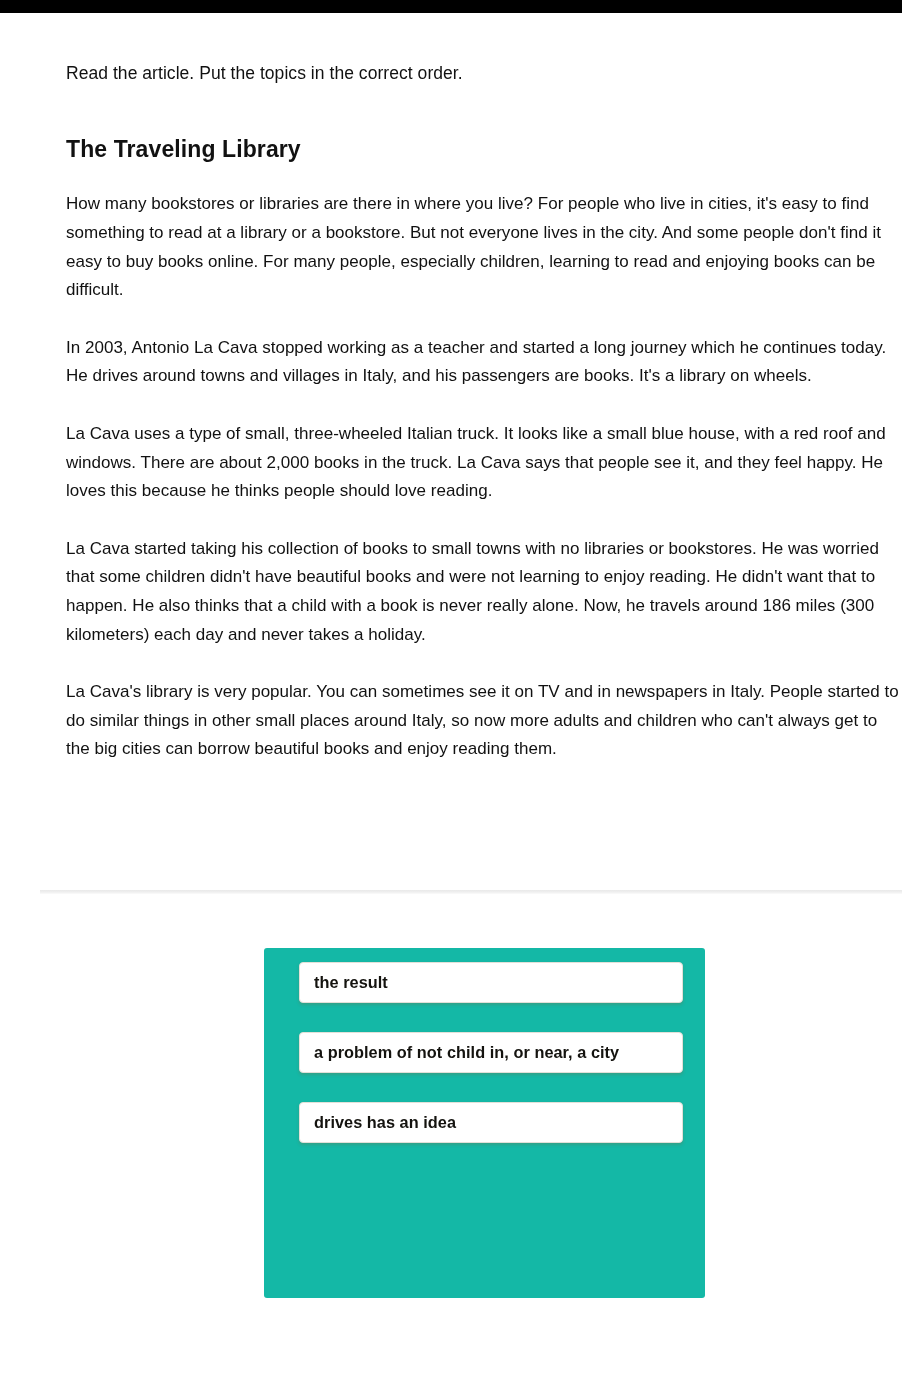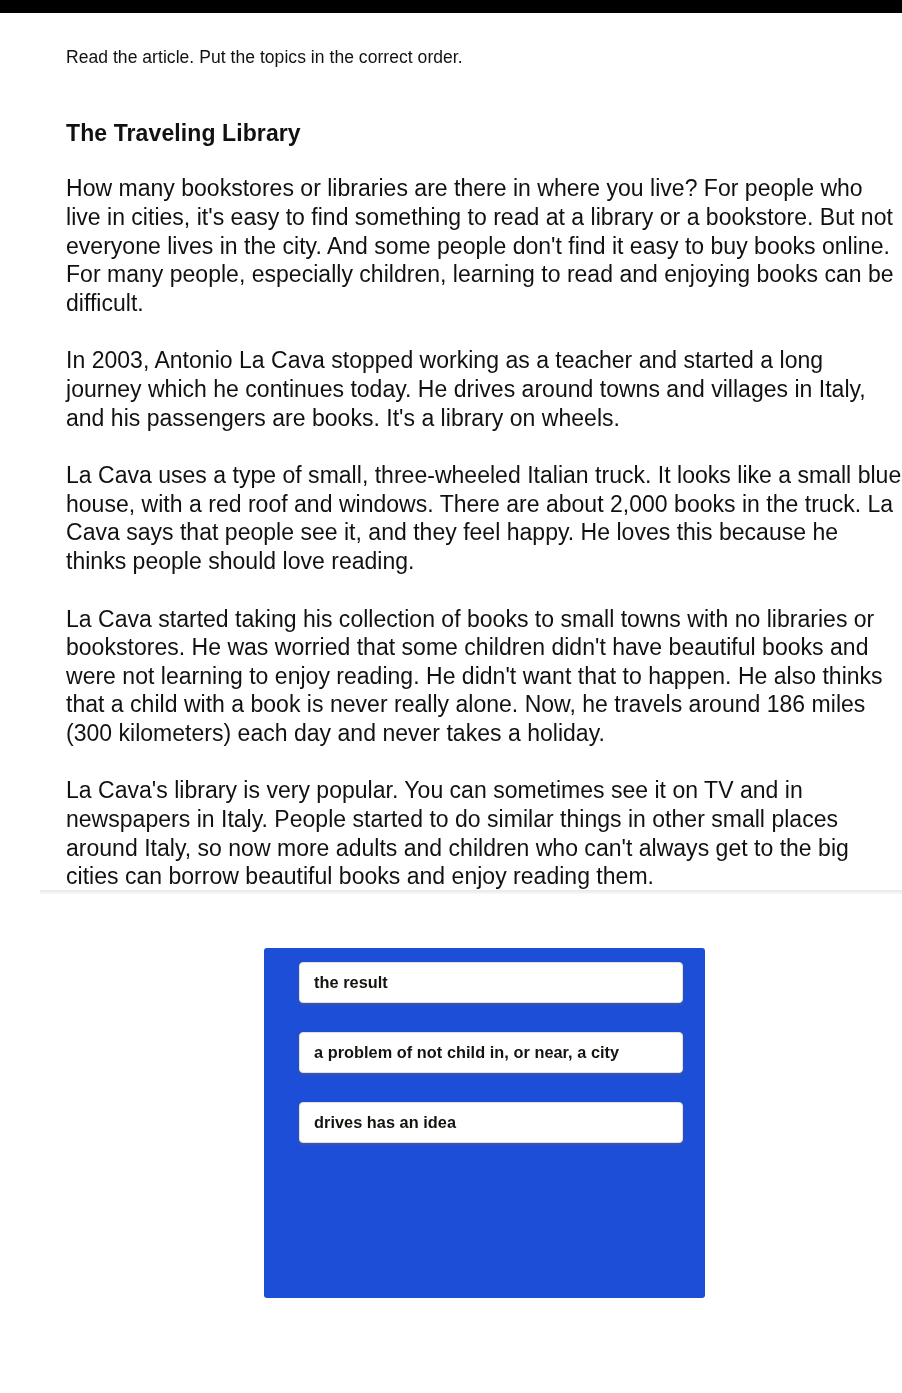--- a/index.html
+++ b/index.html
@@ -30,21 +30,21 @@
   
   .page {
     position: absolute;
     top: 13px; left: 0;
     width: 902px;
     height: 1380px;
     background: #ffffff;
   }
 
   .content {
-    padding: 0 0 0 66px;
+    padding: 16px 0 0 66px;
     width: 800px;
   }
 
   .instruction {
     font-size: 17.5px;
     line-height: 1.45;
     color: #111111;
     padding-top: 32px;
     margin: 0;
     font-weight: 400;
@@ -58,21 +58,21 @@
     margin: 0;
     padding-top: 50px;
     letter-spacing: 0.1px;
   }
 
   .article-body {
     padding-top: 27px;
   }
 
   .para {
-    font-size: 23px;
+    font-size: 17px;
     line-height: 28.6px;
     color: #111111;
     margin: 0 0 29px 0;
     width: 836px;
     letter-spacing: 0.02px;
   }
   .para:last-child { margin-bottom: 0; }
 
   
   .divider-wrap {
@@ -91,21 +91,21 @@
     background: linear-gradient(to bottom, #e9e9e9 0%, #efefef 50%, #fbfbfb 100%);
   }
 
   
   .order-zone {
     position: absolute;
     top: 935px;
     left: 264px;
     width: 441px;
     height: 350px;
-    background: #1d4ed8;
+    background: #14b8a6;
     border-radius: 3px;
     padding: 14px 22px 14px 35px;
   }
 
   .order-list {
     list-style: none;
     margin: 0;
     padding: 0;
   }
 

